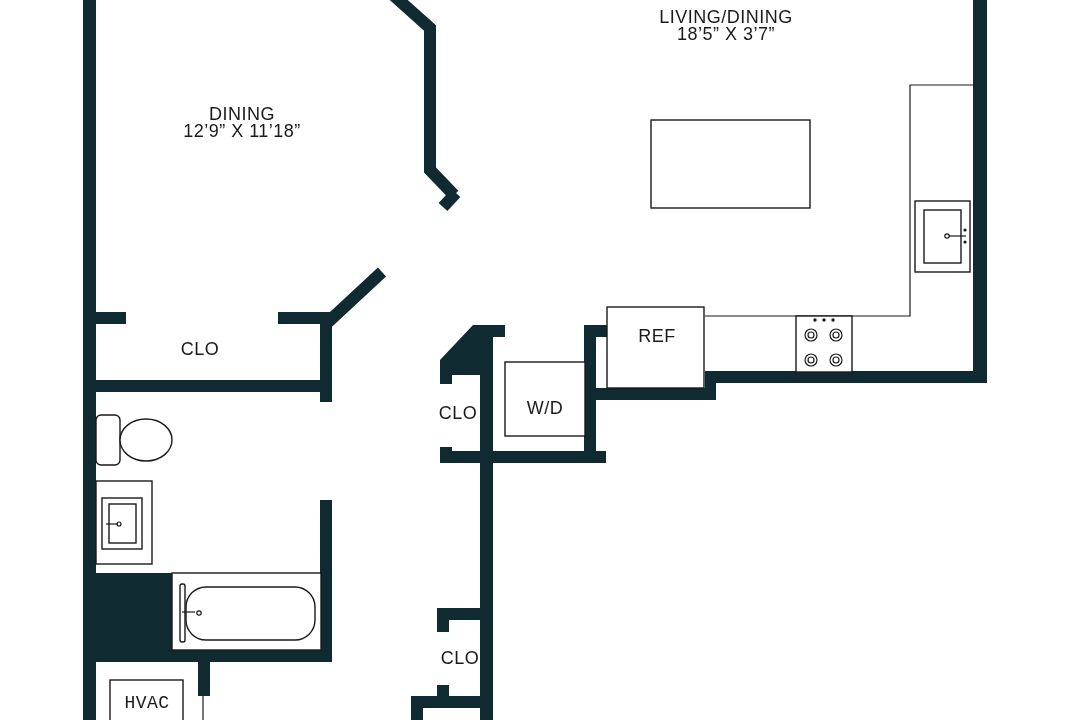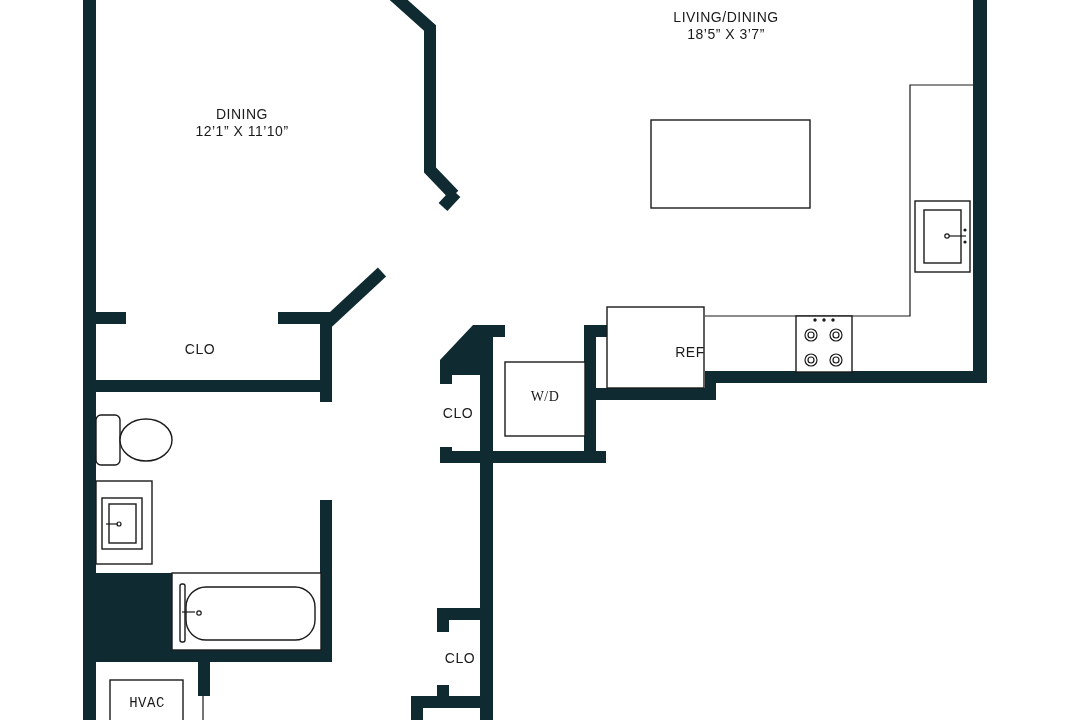--- a/index.html
+++ b/index.html
@@ -6,21 +6,21 @@
     body { width: 1080px; height: 720px; overflow: hidden; position: relative; }
     #plan { position: absolute; left: 0; top: 0; width: 1080px; height: 720px; }
     .wall { fill: #0f2a30; }
     .wall-line { stroke: #0f2a30; fill: none; stroke-linecap: butt; stroke-linejoin: miter; }
     .fixture { stroke: #1a1a1a; fill: #ffffff; stroke-width: 1.4; }
     .fixture-thin { stroke: #1a1a1a; fill: none; stroke-width: 1.2; }
     .lbl {
       position: absolute;
       font-family: "Liberation Sans", sans-serif;
       color: #1a1a1a;
-      font-size: 14px;
+      font-size: 18px;
       letter-spacing: 0.5px;
       text-align: center;
       line-height: 17px;
       white-space: nowrap;
       transform: translateX(-50%);
     }
     .lbl .line { display: block; }
   </style>
 </head>
 <body>
@@ -123,21 +123,21 @@
   <rect class="fixture" x="110" y="680" width="73" height="50"></rect>
 </svg>
 
 <div class="lbl" style="left:726px; top:9px;">
   <span class="line">LIVING/DINING</span>
   <span class="line">18’5” X 3’7”</span>
 </div>
 
 <div class="lbl" style="left:242px; top:106px;">
   <span class="line">DINING</span>
-  <span class="line">12’1” X 11’10”</span>
+  <span class="line">12’9” X 11’18”</span>
 </div>
 
 <div class="lbl" style="left:200px; top:341px;">CLO</div>
 <div class="lbl" style="left:458px; top:405px;">CLO</div>
-<div class="lbl" style="left:545px; top:388px;font-family:Liberation Serif, serif;">W/D</div>
-<div class="lbl" style="left:657px; top:344px;margin-left:33px;">REF</div>
+<div class="lbl" style="left:545px; top:400px;">W/D</div>
+<div class="lbl" style="left:657px; top:328px;">REF</div>
 <div class="lbl" style="left:460px; top:650px;">CLO</div>
 <div class="lbl" style="left:147px; top:695px;font-family:Liberation Mono, monospace;">HVAC</div>
 
 </body></html>

